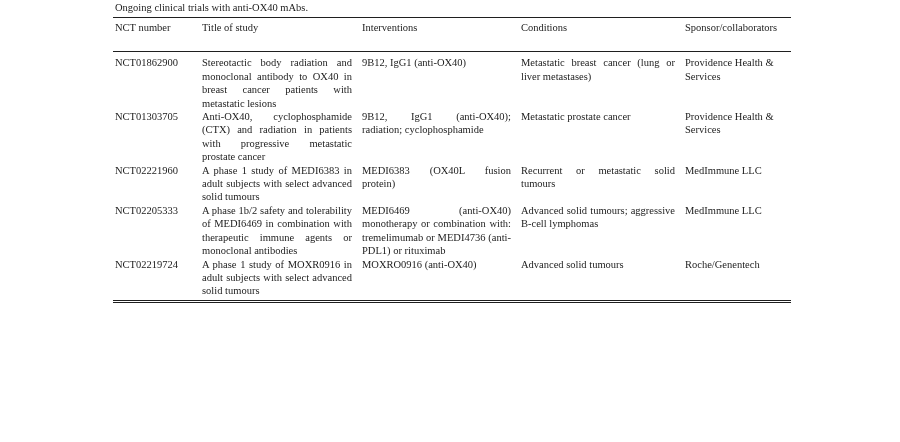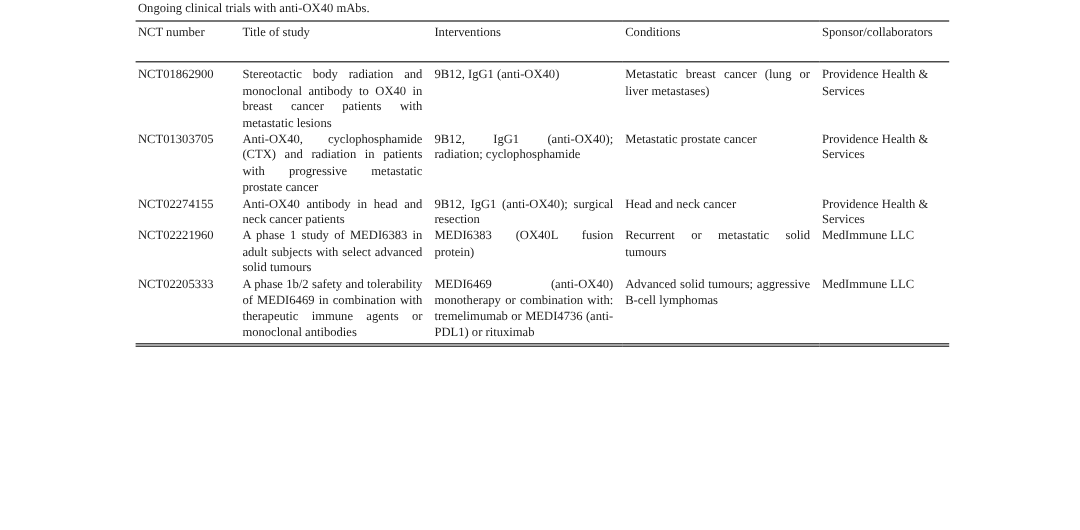--- a/index.html
+++ b/index.html
@@ -106,36 +106,36 @@
             <td class="cell-sponsor">Providence Health &amp; Services</td>
           </tr>
           <tr>
             <td class="cell-nct">NCT01303705</td>
             <td class="cell-title">Anti-OX40, cyclophosphamide (CTX) and radiation in patients with progressive metastatic prostate cancer</td>
             <td class="cell-interventions">9B12, IgG1 (anti-OX40); radiation; cyclophosphamide</td>
             <td class="cell-conditions">Metastatic prostate cancer</td>
             <td class="cell-sponsor">Providence Health &amp; Services</td>
           </tr>
           <tr>
-            <td class="cell-nct">NCT02274155</td>
-            <td class="cell-title">Anti-OX40 antibody in head and neck cancer patients</td>
-            <td class="cell-interventions">9B12, IgG1 (anti-OX40); surgical resection</td>
-            <td class="cell-conditions">Head and neck cancer</td>
-            <td class="cell-sponsor">Providence Health &amp; Services</td>
-          </tr>
-          <tr>
             <td class="cell-nct">NCT02221960</td>
             <td class="cell-title">A phase 1 study of MEDI6383 in adult subjects with select advanced solid tumours</td>
             <td class="cell-interventions">MEDI6383 (OX40L fusion protein)</td>
             <td class="cell-conditions">Recurrent or metastatic solid tumours</td>
             <td class="cell-sponsor">MedImmune LLC</td>
           </tr>
           <tr>
             <td class="cell-nct">NCT02205333</td>
             <td class="cell-title">A phase 1b/2 safety and tolerability of MEDI6469 in combination with therapeutic immune agents or monoclonal antibodies</td>
             <td class="cell-interventions">MEDI6469 (anti-OX40) monotherapy or combination with: tremelimumab or MEDI4736 (anti-PDL1) or rituximab</td>
             <td class="cell-conditions">Advanced solid tumours; aggressive B-cell lymphomas</td>
             <td class="cell-sponsor">MedImmune LLC</td>
           </tr>
+          <tr>
+            <td class="cell-nct">NCT02219724</td>
+            <td class="cell-title">A phase 1 study of MOXR0916 in adult subjects with select advanced solid tumours</td>
+            <td class="cell-interventions">MOXRO0916 (anti-OX40)</td>
+            <td class="cell-conditions">Advanced solid tumours</td>
+            <td class="cell-sponsor">Roche/Genentech</td>
+          </tr>
         </tbody>
     </table>
   </div>
 </div>
 
 </body></html>

